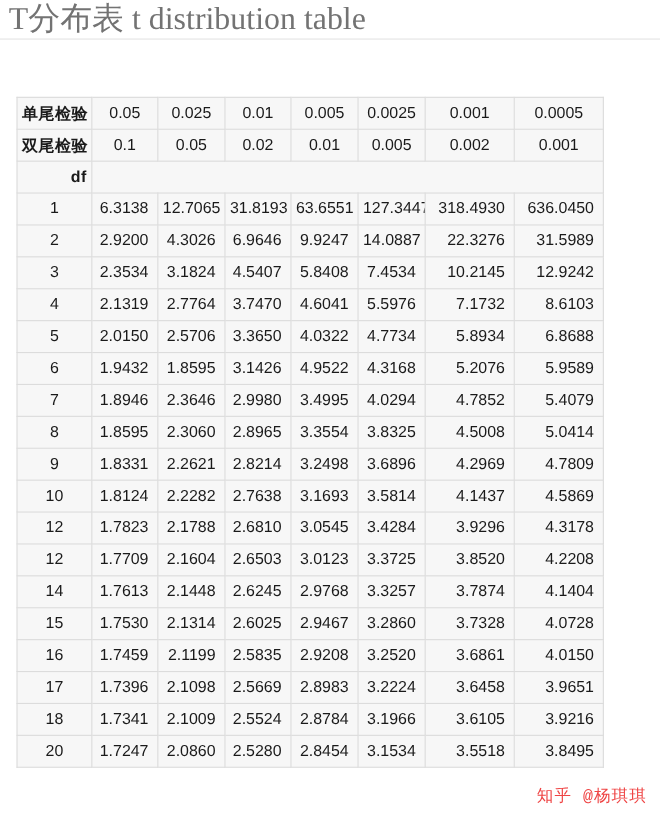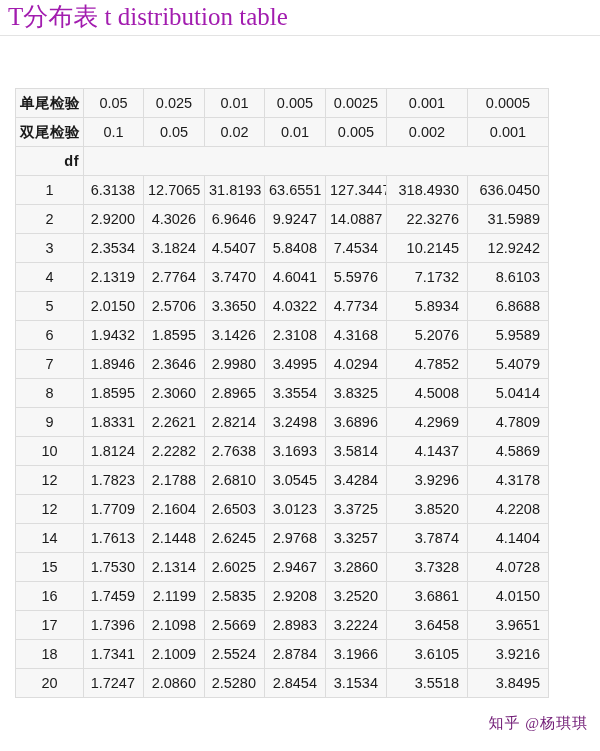--- a/index.html
+++ b/index.html
@@ -10,23 +10,23 @@
   body {
     width: 600px;
     height: 751px;
     overflow: hidden;
     font-family: "Liberation Sans", sans-serif;
     color: #1a1a1a;
     position: relative;
   }
   #page-title {
     font-family: "Liberation Serif", serif;
-    font-size: 25px;
+    font-size: 29px;
     font-weight: 400;
-    color: #a21caf;
+    color: #737373;
     letter-spacing: 0px;
     padding: 2px 0 0 8px;
     margin: 0;
     line-height: 30px;
     white-space: nowrap;
   }
   #title-rule {
     height: 1px;
     background: #e3e3e3;
     margin: 3px 0 0 0;
@@ -76,22 +76,22 @@
   col.c3 { width: 60px; }
   col.c4 { width: 61px; }
   col.c5 { width: 61px; }
   col.c6 { width: 81px; }
   col.c7 { width: 81px; }
   #watermark {
     position: absolute;
     right: 12px;
     top: 714px;
     font-size: 15px;
-    color: #701a75;
-    font-family: Liberation Serif, serif;
+    color: #ef4444;
+    font-family: Liberation Mono, monospace;
     letter-spacing: 1px;
     white-space: nowrap;
     pointer-events: none;
   }
 </style>
 </head>
 <body>
 
 <h1 id="page-title">T分布表 t distribution table</h1>
 <div id="title-rule"></div>
@@ -181,21 +181,21 @@
           <td>4.0322</td>
           <td>4.7734</td>
           <td>5.8934</td>
           <td>6.8688</td>
         </tr>
         <tr>
           <td class="dfnum">6</td>
           <td>1.9432</td>
           <td>1.8595</td>
           <td>3.1426</td>
-          <td>2.3108</td>
+          <td>4.9522</td>
           <td>4.3168</td>
           <td>5.2076</td>
           <td>5.9589</td>
         </tr>
         <tr>
           <td class="dfnum">7</td>
           <td>1.8946</td>
           <td>2.3646</td>
           <td>2.9980</td>
           <td>3.4995</td>

